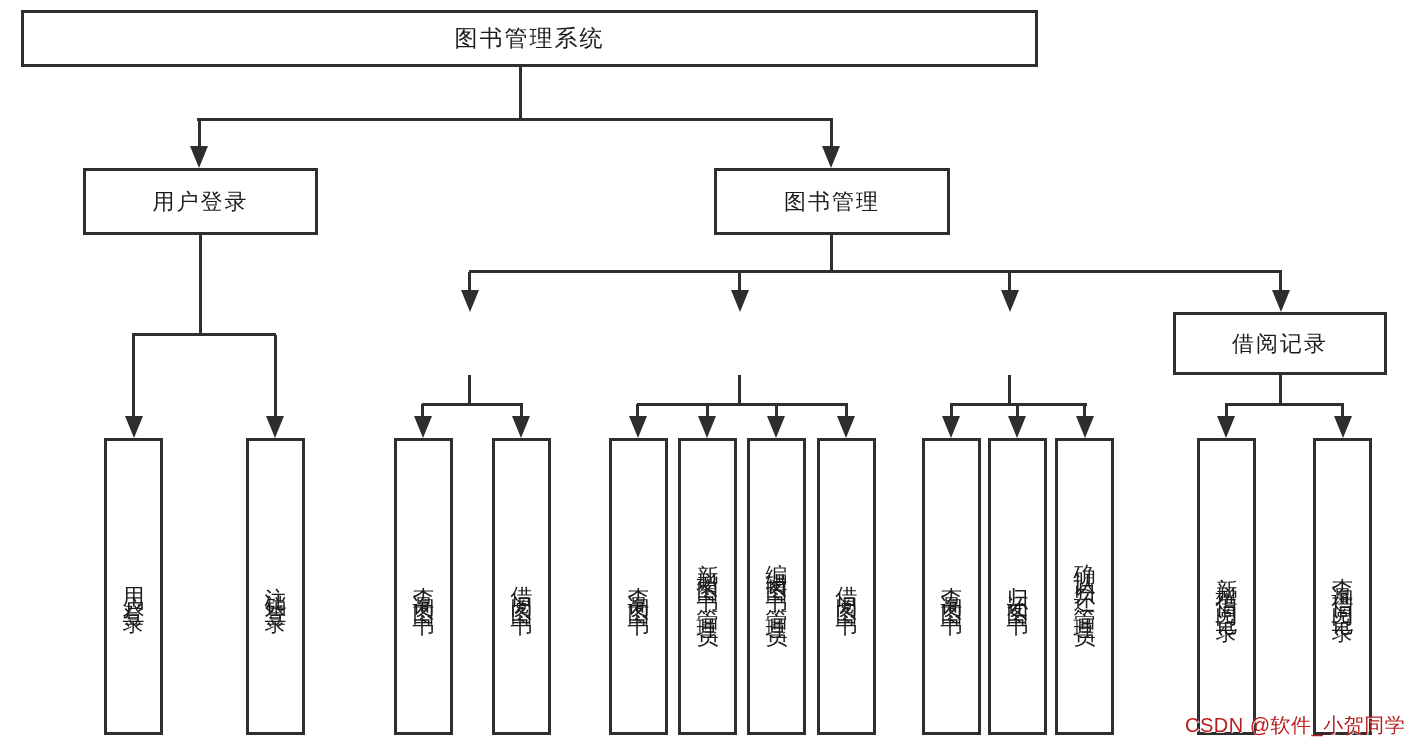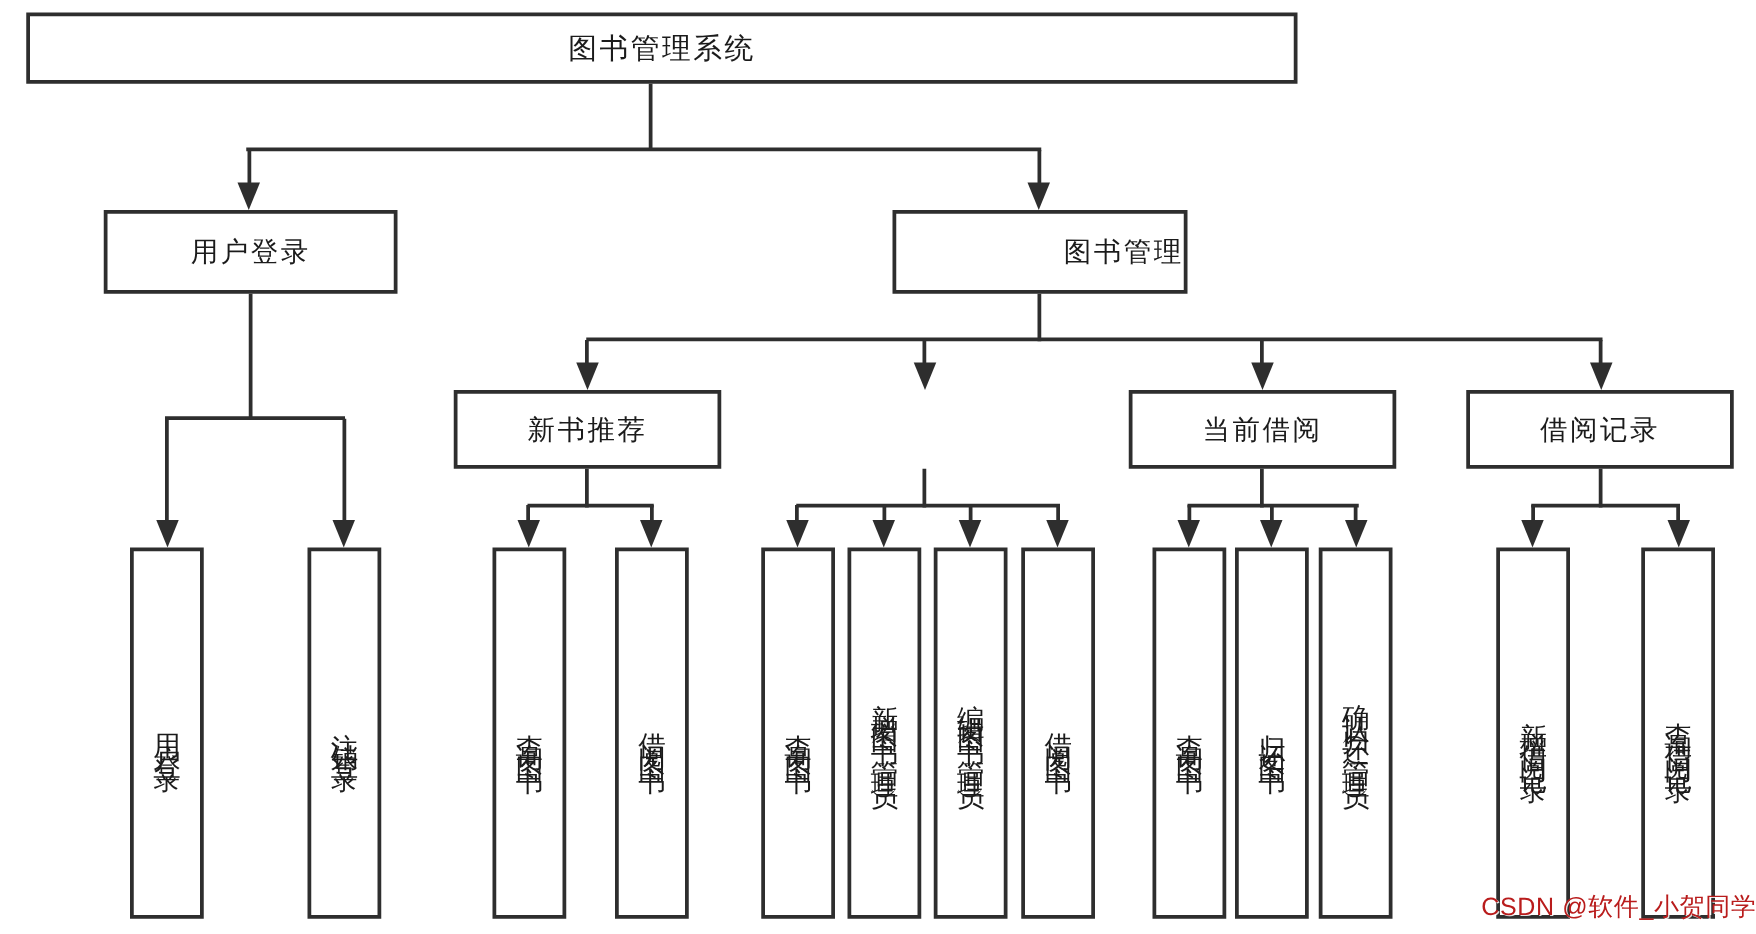--- a/index.html
+++ b/index.html
@@ -69,30 +69,24 @@
 
 <div class="canvas">
 
   <div class="box root" style="left:21px; top:10px; width:1017px; height:57px;">
     <span class="lbl">图书管理系统</span>
   </div>
 
   <div class="box" style="left:83px; top:168px; width:235px; height:67px;">
     <span class="lbl">用户登录</span>
   </div>
-  <div class="box" style="left:714px; top:168px; width:236px; height:67px;justify-content:flex-end;">
+  <div class="box" style="left:714px; top:168px; width:236px; height:67px;">
     <span class="lbl">图书管理</span>
   </div>
 
-  <div class="box" style="left:363px; top:312px; width:214px; height:63px;">
-    <span class="lbl">新书推荐</span>
-  </div>
-  <div class="box" style="left:903px; top:312px; width:214px; height:63px;">
-    <span class="lbl">当前借阅</span>
-  </div>
   <div class="box" style="left:1173px; top:312px; width:214px; height:63px;">
     <span class="lbl">借阅记录</span>
   </div>
 
   <div class="box leaf" style="left:104px; top:438px; width:59px; height:297px;">
     <span class="lbl">用户登录</span>
   </div>
   <div class="box leaf" style="left:246px; top:438px; width:59px; height:297px;">
     <span class="lbl">注销登录</span>
   </div>

